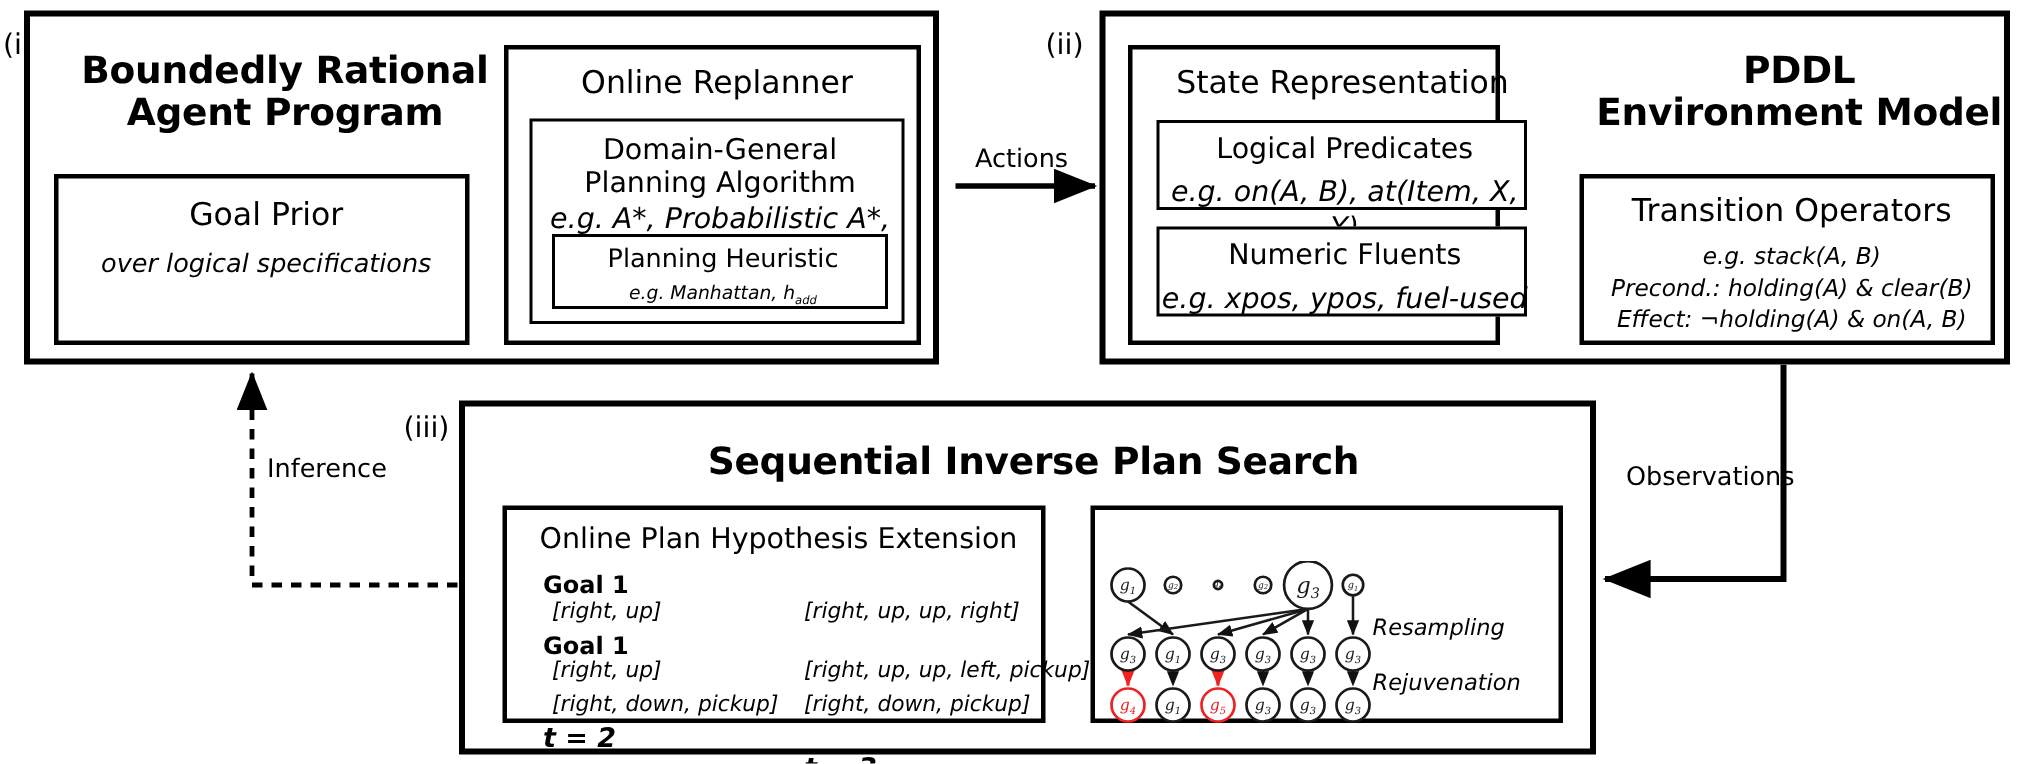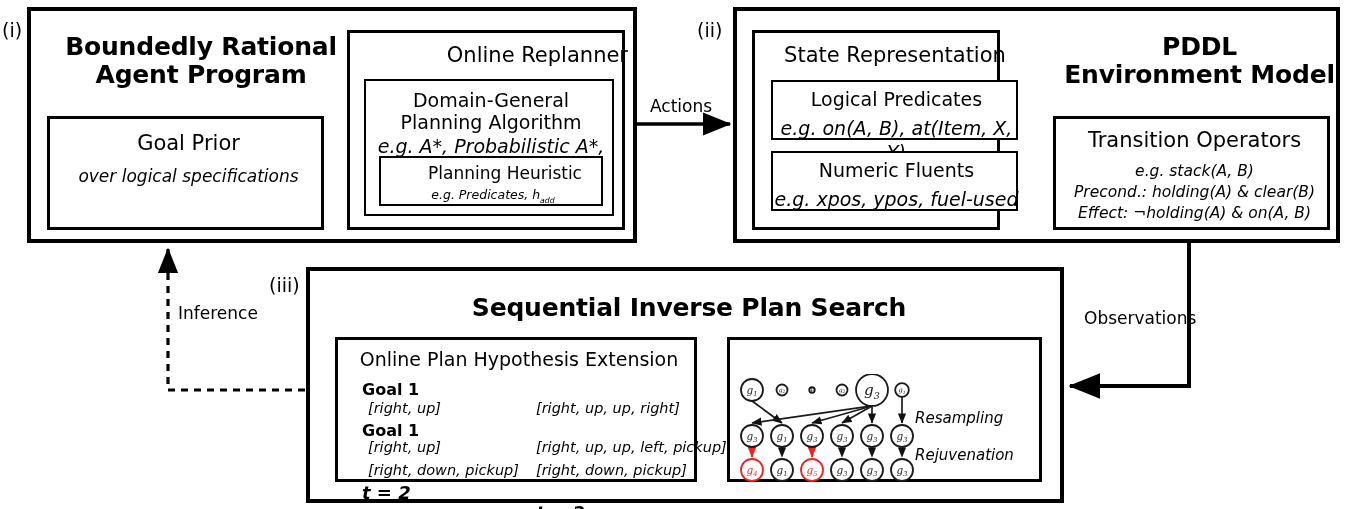--- a/index.html
+++ b/index.html
@@ -72,47 +72,47 @@
 
     <path d="M305,390 L168,390 L168,249" fill="none" stroke="#000" stroke-width="3.2" stroke-dasharray="7,6" marker-end="url(#ahs)"></path>
 
     <line x1="466" y1="392" x2="500" y2="392" stroke="#000" stroke-width="2.6" marker-end="url(#ahsm)"></line>
     <line x1="466" y1="431" x2="500" y2="431" stroke="#000" stroke-width="2.6" marker-end="url(#ahsm)"></line>
     <line x1="466" y1="454" x2="500" y2="454" stroke="#000" stroke-width="2.6" marker-end="url(#ahsm)"></line>
   </svg>
 
   <span class="roman" style="left:2px;top:21px;">(i)</span>
 
-  <div class="panel" style="left:27px;top:7px;width:610px;height:236px;">
+  <div class="panel" style="left:16px;top:7px;width:610px;height:236px;">
 
     <div class="title-bold" style="left:10px;top:22px;width:320px;">
       <div>Boundedly Rational</div>
       <div>Agent Program</div>
     </div>
 
     <div class="box" style="left:16px;top:105px;width:277px;height:114px;">
       <div class="hdr" style="left:0;top:13px;width:277px;">Goal Prior</div>
       <div class="sub-italic" style="left:0;top:46px;width:277px;">
         <div>over logical specifications</div>
       </div>
     </div>
 
     <div class="box" style="left:316px;top:19px;width:278px;height:200px;">
-      <div class="hdr" style="left:0;top:11px;width:278px;text-align:right;">Online Replanner</div>
+      <div class="hdr" style="left:0;top:11px;width:278px;">Online Replanner</div>
 
       <div class="subbox" style="left:14px;top:46px;width:250px;height:137px;">
         <div class="hdr-sm" style="left:0;top:9px;width:250px;">
           <div>Domain-General</div>
           <div>Planning Algorithm</div>
         </div>
         <div class="eg" style="left:0;top:53px;width:250px;">e.g. A*, Probabilistic A*, HSP</div>
 
         <div class="subbox" style="left:13px;top:75px;width:224px;height:50px;">
-          <div class="hdr-sm" style="left:0;top:6px;width:224px;font-size:17px;padding-left:12px;">Planning Heuristic</div>
-          <div class="eg-tiny" style="left:0;top:29px;width:224px;"><span>e.g. Predicates, h</span><sub>add</sub></div>
+          <div class="hdr-sm" style="left:0;top:6px;width:224px;font-size:17px;">Planning Heuristic</div>
+          <div class="eg-tiny" style="left:0;top:29px;width:224px;"><span>e.g. Manhattan, h</span><sub>add</sub></div>
         </div>
       </div>
     </div>
   </div>
 
   <span class="edge-label" style="left:650px;top:98px;">Actions</span>
 
   <span class="roman" style="left:697px;top:21px;">(ii)</span>
 
   <div class="panel" style="left:733px;top:7px;width:607px;height:236px;">

